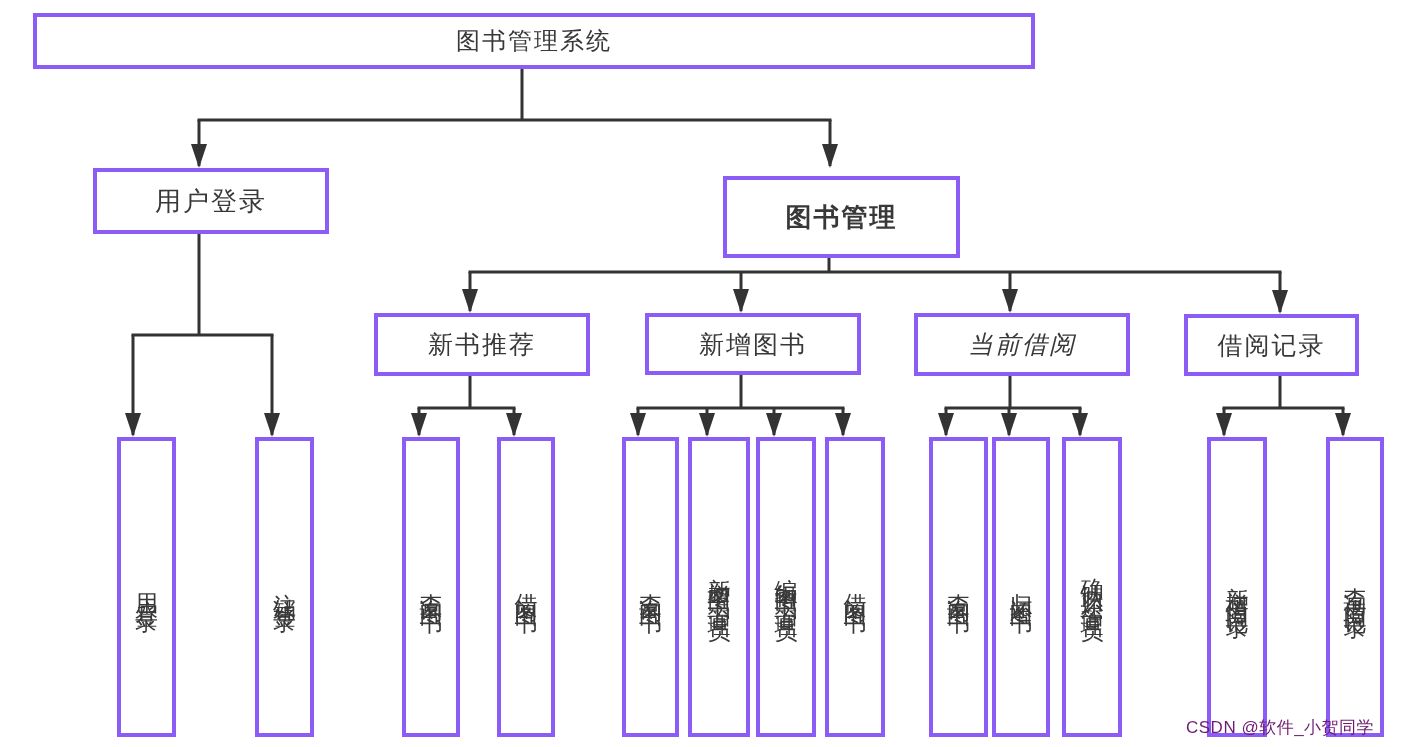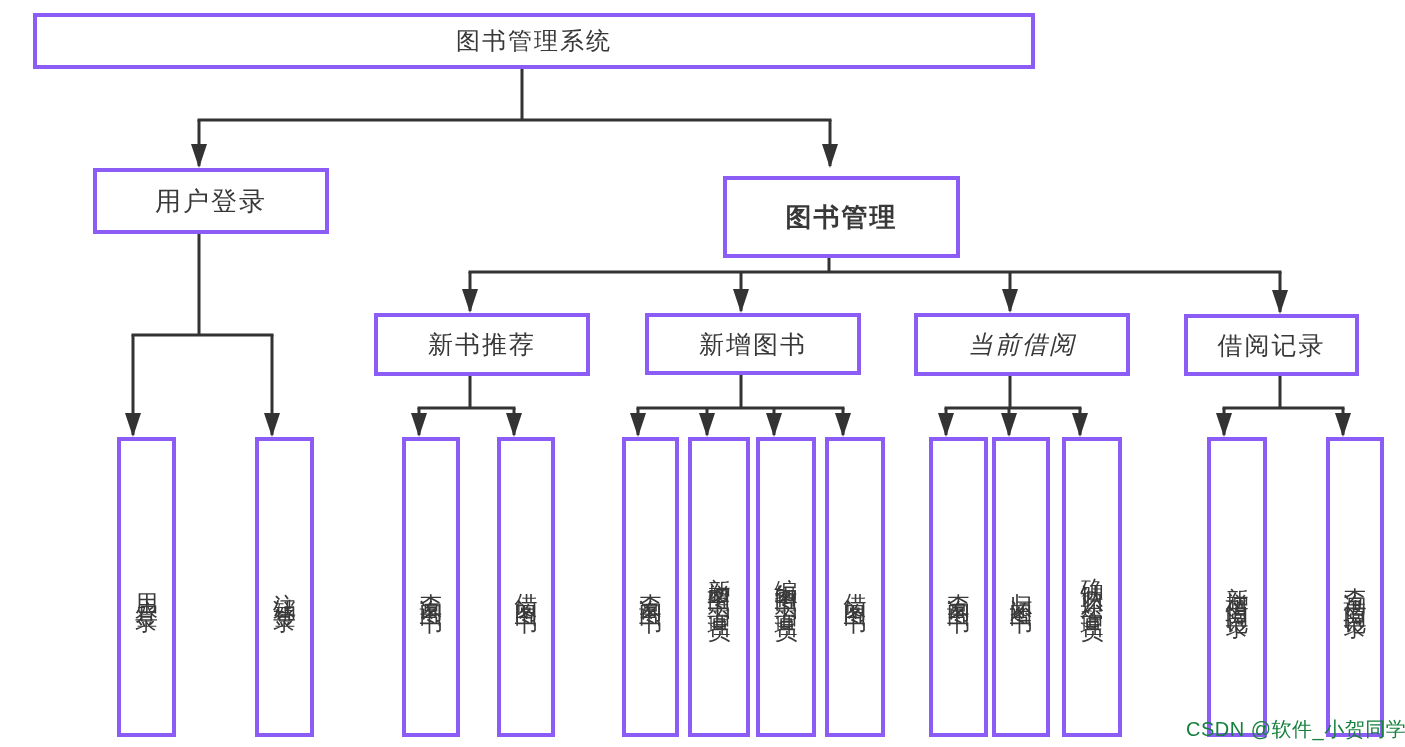--- a/index.html
+++ b/index.html
@@ -41,22 +41,22 @@
     text-orientation: mixed;
     font-size: 23px;
     letter-spacing: 6px;
     line-height: 1;
     padding: 6px 0;
   }
   .watermark {
     position: absolute;
     left: 1186px;
     top: 716px;
-    font-size: 20px;
-    color: #15803d;
+    font-size: 17px;
+    color: #701a75;
     z-index: 3;
     white-space: nowrap;
     letter-spacing: 0.5px;
     text-align: center;
   }
 </style>
 </head>
 <body>
 
 <div class="canvas">

